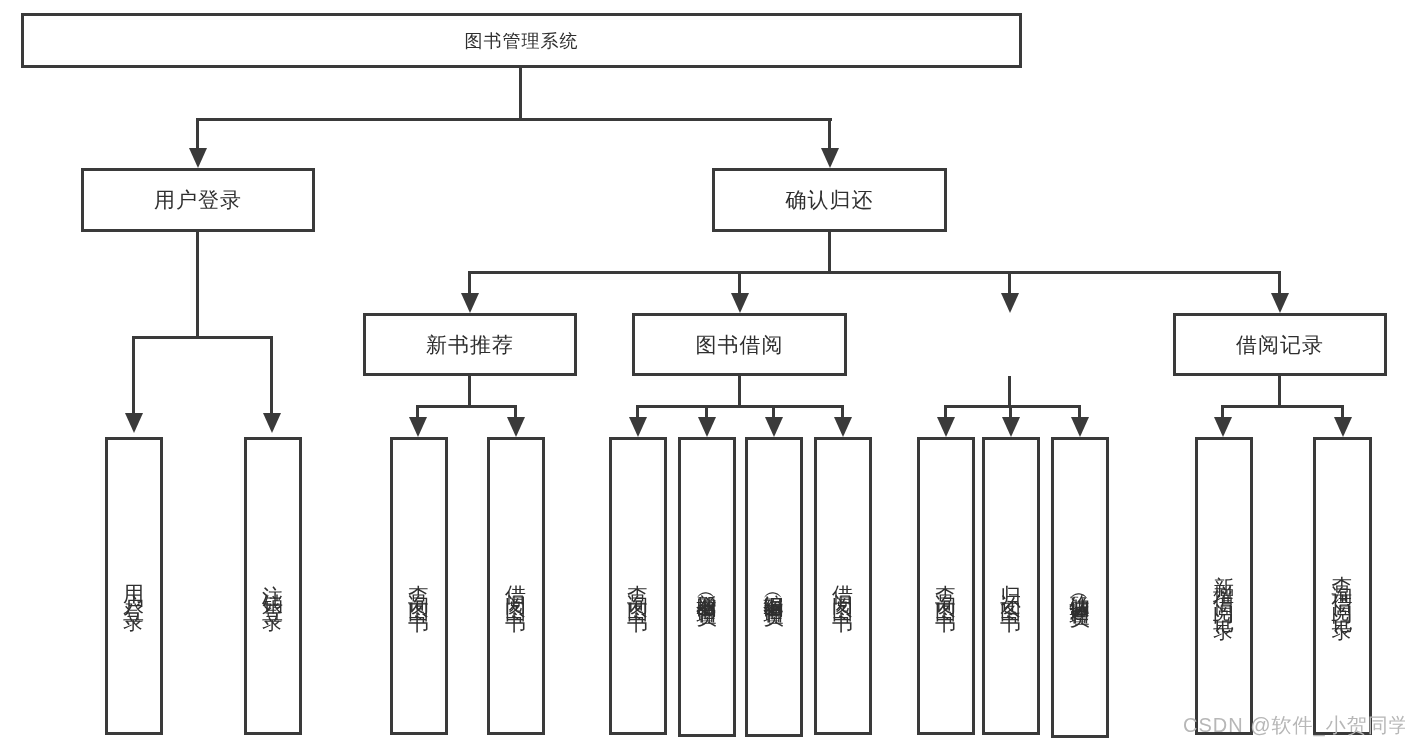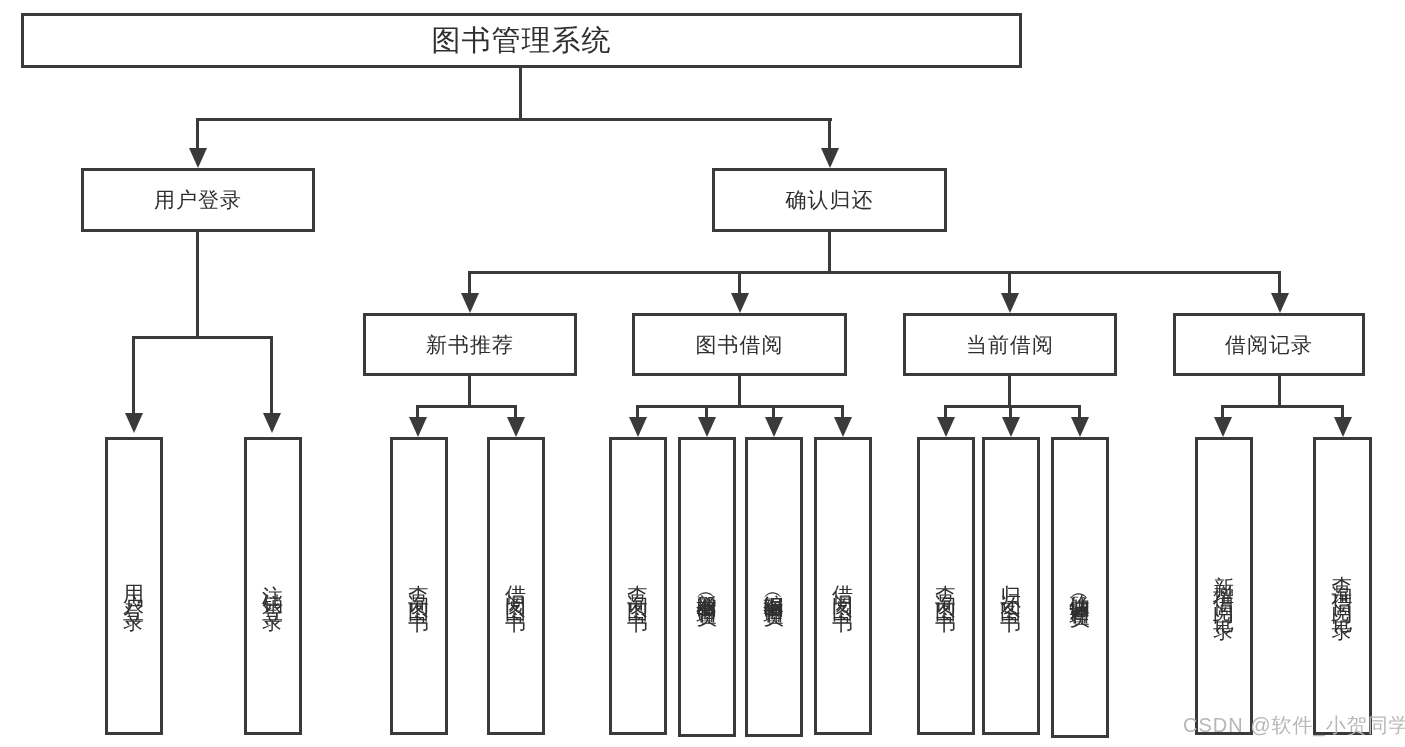--- a/index.html
+++ b/index.html
@@ -15,21 +15,21 @@
     box-sizing:border-box;
     background:#ffffff;
     border:3px solid #3a3a3a;
     color:#2f2f2f;
     display:flex;
     align-items:center;
     justify-content:center;
     text-align:center;
   }
   .hbox{font-size:21px;letter-spacing:1px;}
-  .root-box{font-size:29px;}
+  .root-box{font-size:18px;}
   .vbox{
     writing-mode:vertical-lr;
     text-orientation:mixed;
     font-size:21px;
     letter-spacing:9px;
     line-height:1;
   }
   .vbox.long{
     letter-spacing:2px;
     font-size:20px;
@@ -81,22 +81,21 @@
   <div class="arrow-down" style="left:461px;top:293px"></div>
   <div class="vline" style="left:738px;top:271px;height:25px"></div>
   <div class="arrow-down" style="left:731px;top:293px"></div>
   <div class="vline" style="left:1008px;top:271px;height:25px"></div>
   <div class="arrow-down" style="left:1001px;top:293px"></div>
   <div class="vline" style="left:1278px;top:271px;height:25px"></div>
   <div class="arrow-down" style="left:1271px;top:293px"></div>
 
   <div class="box hbox" style="left:632px;top:313px;width:215px;height:63px">图书借阅</div>
   <div class="box hbox" style="left:363px;top:313px;width:214px;height:63px">新书推荐</div>
-  <div class="box hbox" style="left:903px;top:313px;width:214px;height:63px">当前借阅</div>
-  <div class="box hbox" style="left:1173px;top:313px;width:192px;height:63px">借阅记录</div>
+  <div class="box hbox" style="left:1173px;top:313px;width:214px;height:63px">借阅记录</div>
 
   <div class="vline" style="left:468px;top:376px;height:32px"></div>
   <div class="hline" style="left:416px;top:405px;width:101px"></div>
   <div class="vline" style="left:416px;top:405px;height:14px"></div>
   <div class="arrow-down" style="left:409px;top:417px"></div>
   <div class="vline" style="left:514px;top:405px;height:14px"></div>
   <div class="arrow-down" style="left:507px;top:417px"></div>
 
   <div class="vline" style="left:738px;top:376px;height:32px"></div>
   <div class="hline" style="left:636px;top:405px;width:208px"></div>

